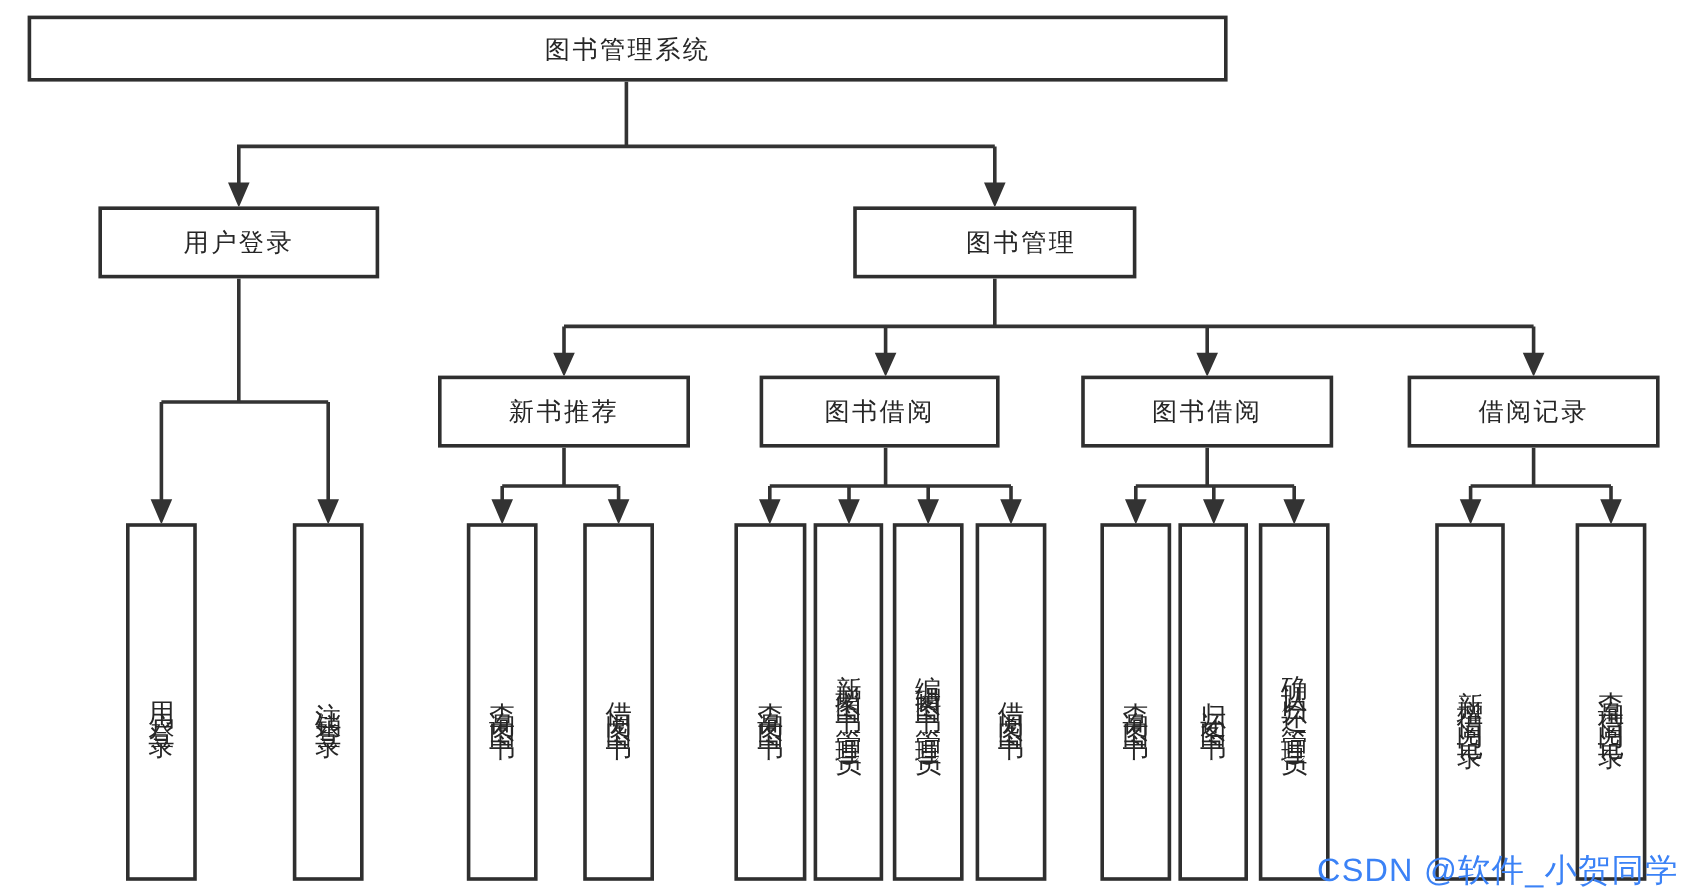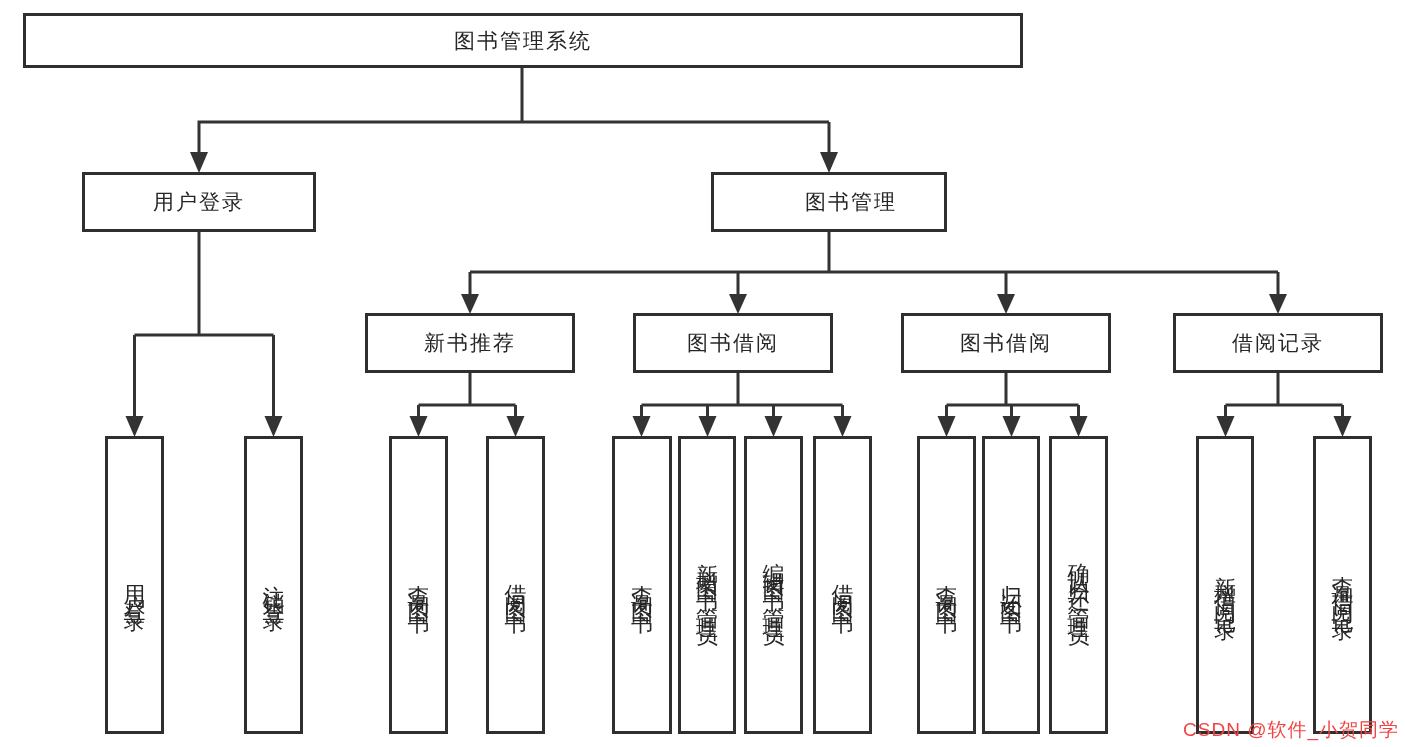--- a/index.html
+++ b/index.html
@@ -33,22 +33,22 @@
     text-orientation: mixed;
     font-size: 22px;
     letter-spacing: 9px;
     line-height: 1;
     color: #262626;
   }
   .watermark {
     position: absolute;
     right: 6px;
     bottom: 4px;
-    font-size: 19px;
-    color: #ef4444;
+    font-size: 27px;
+    color: #3b82f6;
     letter-spacing: 1px;
     white-space: nowrap;
   }
 </style>
 </head>
 <body>
 
 <div class="stage">
 
   <svg class="wires" width="1405" height="747" viewBox="0 0 1405 747" xmlns="http://www.w3.org/2000/svg">

